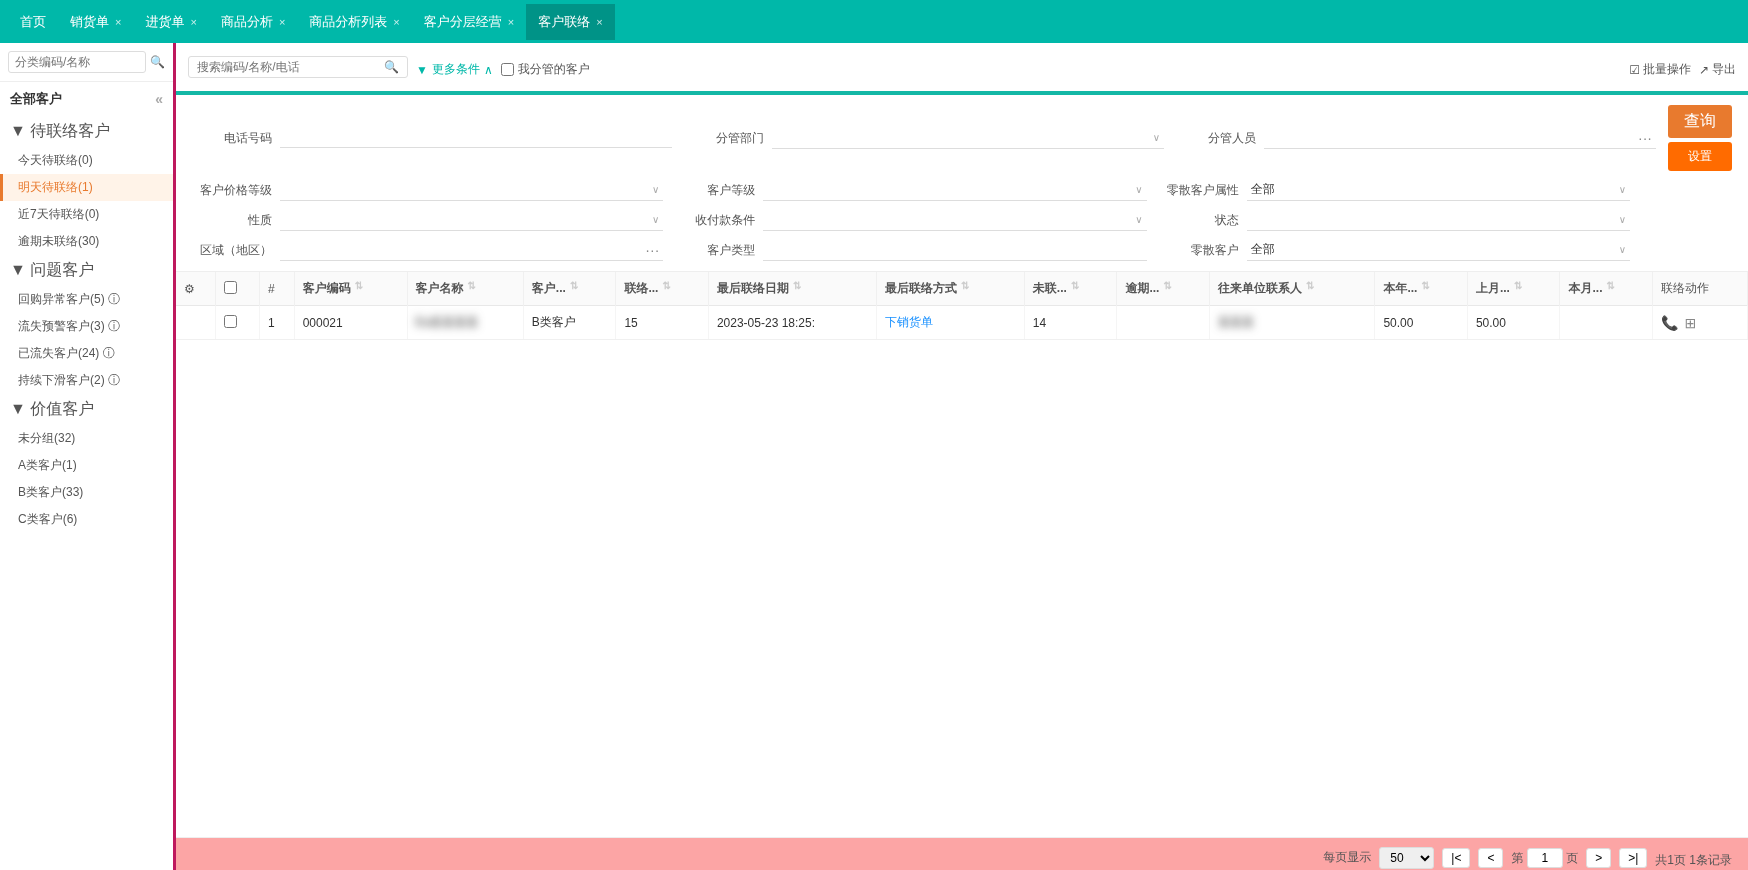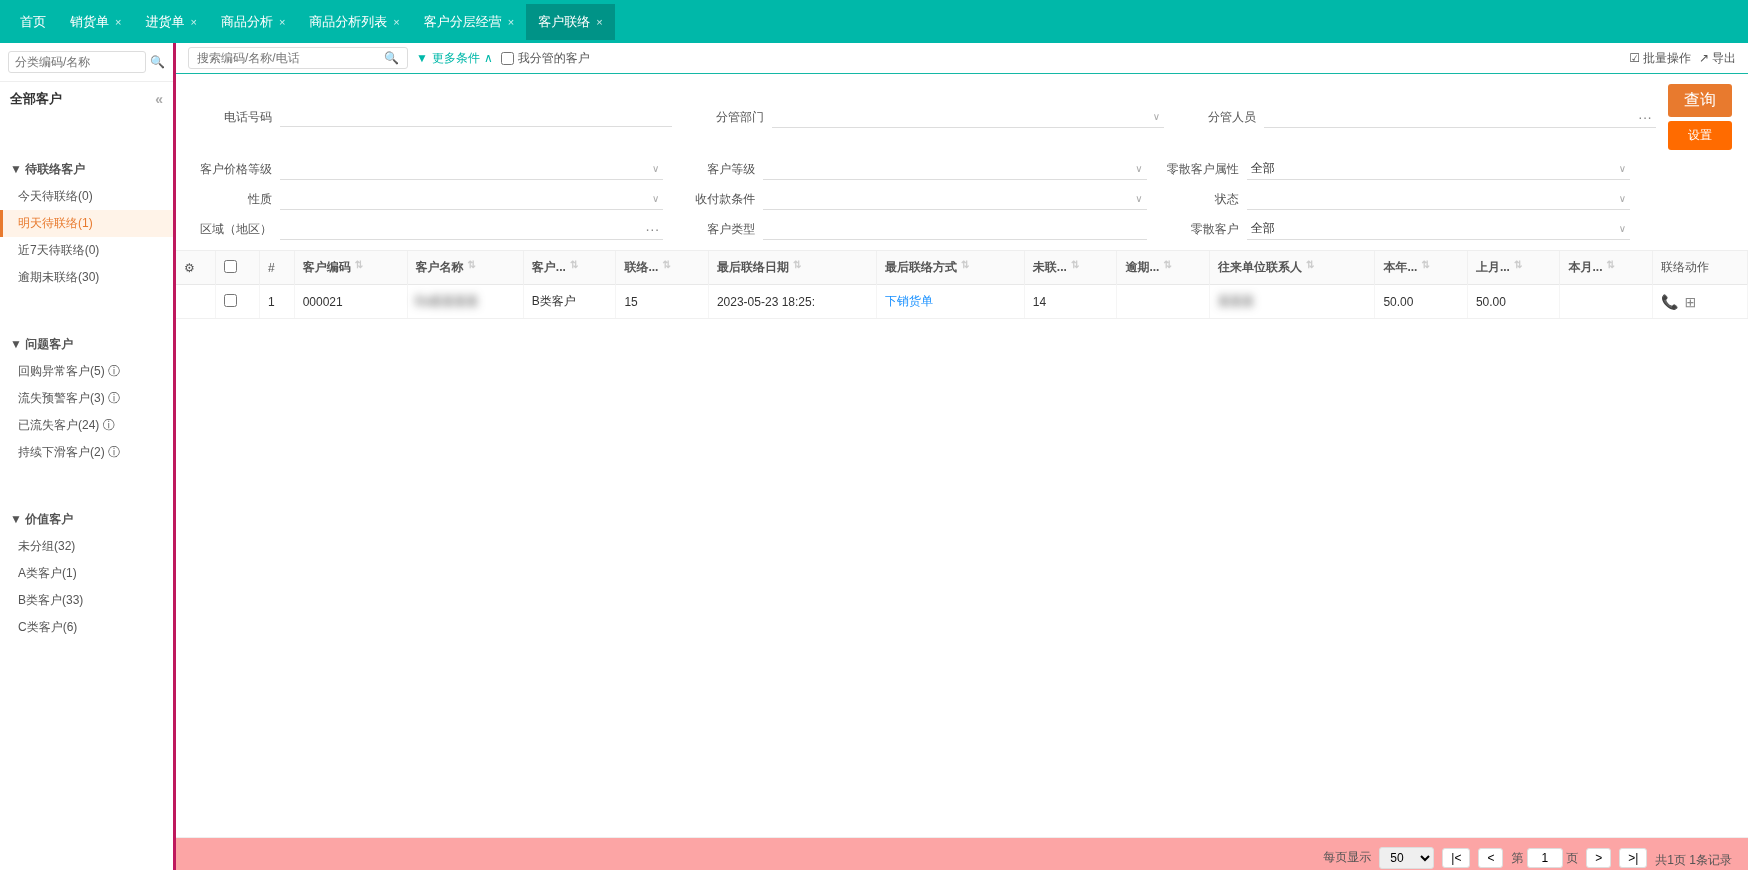--- a/index.html
+++ b/index.html
@@ -73,24 +73,23 @@
       font-size: 13px;
       color: #333;
       cursor: pointer;
     }
     .sidebar-section-title .collapse-icon { color: #aaa; font-size: 14px; }
 
     .sidebar-group-title {
       display: flex;
       align-items: center;
       padding: 5px 10px;
-      font-size: 12px;
+      font-size: 16px;
       color: #555;
-      font-weight: bold;
-      margin-top: 40px;
+      font-weight: normal;
     }
 
     .sidebar-item {
       padding: 5px 10px 5px 18px;
       font-size: 12px;
       color: #555;
       cursor: pointer;
     }
     .sidebar-item.active {
       background: #fff3e8;
@@ -103,24 +102,24 @@
     .content-area {
       flex: 1;
       display: flex;
       flex-direction: column;
       overflow: hidden;
     }
 
     
     .toolbar {
       background: #fff;
-      border-bottom: 1px solid #14b8a6;
-      padding: 4px 12px;
-      display: flex;
-      align-items: center;
+      border-bottom: 4px solid #14b8a6;
+      padding: 13px 12px;
+      display: flex;
+      align-items: flex-end;
       gap: 8px;
     }
     .search-box {
       display: flex;
       align-items: center;
       border: 1px solid #ddd;
       border-radius: 3px;
       padding: 3px 8px;
       width: 220px;
     }

